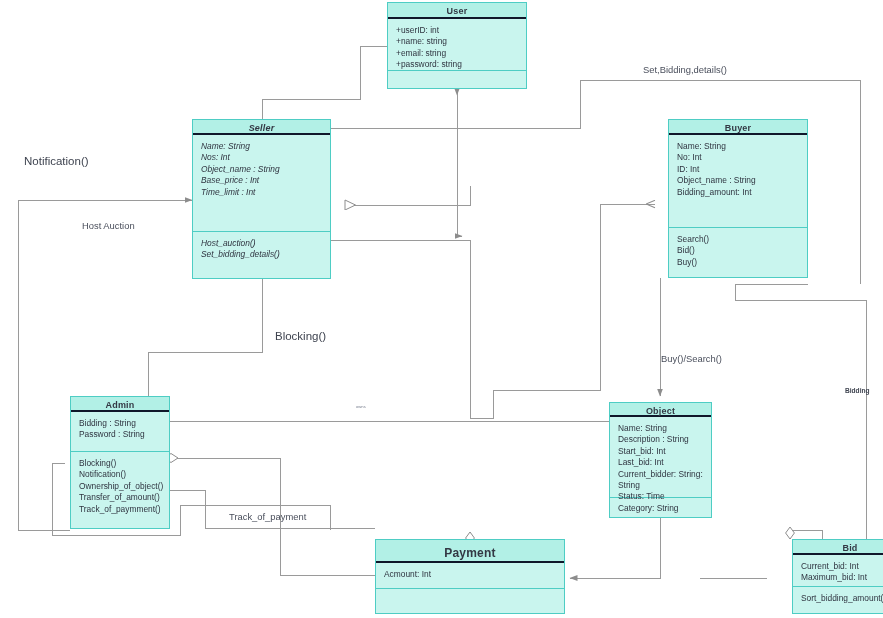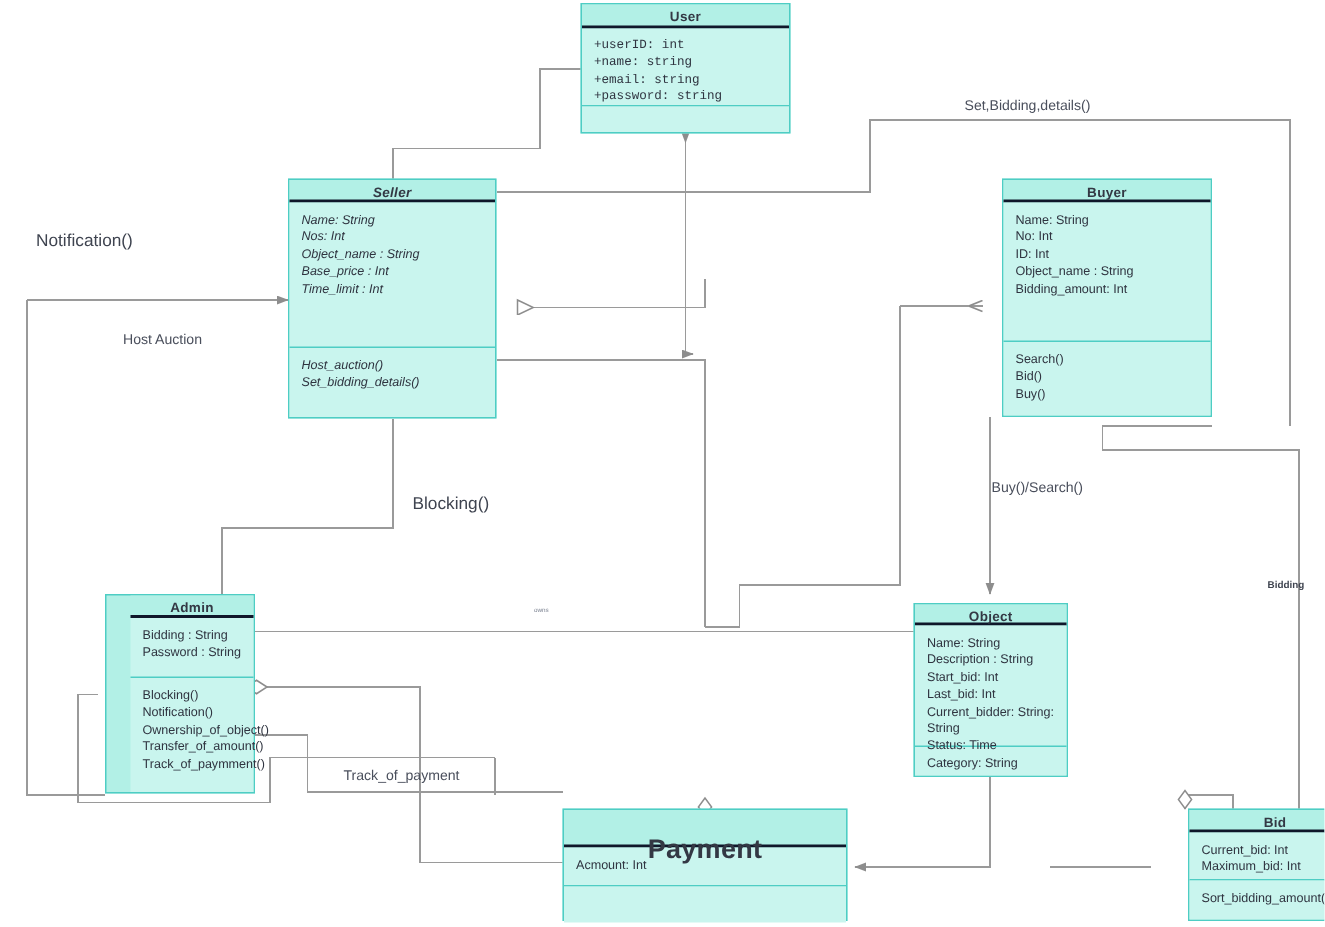--- a/index.html
+++ b/index.html
@@ -37,22 +37,22 @@
     text-align: center;
     font-size: 9px;
     font-weight: bold;
     color: #333844;
     background: #b2f0e6;
     border-bottom: 2px solid #0f172a;
     padding: 3px 2px 4px 2px;
     letter-spacing: .2px;
   }
   .cls-title.big {
-    font-size: 18px;
-    padding: 16px 2px 7px 2px;
+    font-size: 12px;
+    padding: 6px 2px 7px 2px;
   }
   .cls-attrs, .cls-ops {
     box-sizing: border-box;
     font-size: 8.4px;
     line-height: 11.4px;
     color: #2f3440;
     background: #c9f5ee;
     padding: 6px 7px 6px 8px;
     white-space: pre-line;
   }
@@ -147,21 +147,21 @@
       <path d="M330,505 L330,530"></path>
 
       <path d="M170,490 L205,490 L205,528 L375,528"></path>
     </g>
 
     <path d="M178,458 L171,453.5 L164,458 L171,462.5 Z" fill="#ffffff" stroke="#8d8d8d" stroke-width="1"></path>
   </svg>
 
   <div class="umlclass" id="box-user" style="left: 387px; top: 2px; width: 140px; height: 87px;">
     <div class="cls-title" style="height: 16px;">User</div>
-    <div class="cls-attrs" style="height: 52px; font-family: Liberation Mono, monospace;">+userID: int
+    <div class="cls-attrs" style="height: 52px;">+userID: int
 +name: string
 +email: string
 +password: string</div>
     <div class="cls-ops" style="height: 17px;"></div>
   </div>
 
   <div class="umlclass" id="box-seller" style="left: 192px; top: 119px; width: 139px; height: 160px; font-style: italic;">
     <div class="cls-title" style="height: 15px;">Seller</div>
     <div class="cls-attrs" style="height: 97px;">Name:  String
 Nos: Int
@@ -177,21 +177,21 @@
     <div class="cls-attrs" style="height: 93px;">Name: String
 No: Int
 ID: Int
 Object_name : String
 Bidding_amount: Int</div>
     <div class="cls-ops" style="height: 49px;">Search()
 Bid()
 Buy()</div>
   </div>
 
-  <div class="umlclass" id="box-admin" style="left: 70px; top: 396px; width: 100px; height: 133px; padding-left: 16px;">
+  <div class="umlclass" id="box-admin" style="left: 70px; top: 396px; width: 100px; height: 133px;">
     <div class="cls-title" style="height: 15px;">Admin</div>
     <div class="cls-attrs" style="height: 40px;"> Bidding : String
 Password : String</div>
     <div class="cls-ops" style="height: 76px;">Blocking()
 Notification()
 Ownership_of_object()
 Transfer_of_amount()
 Track_of_paymment()</div>
   </div>
 
@@ -218,18 +218,18 @@
     <div class="cls-title" style="height: 15px;">Bid</div>
     <div class="cls-attrs" style="height: 32px;">Current_bid: Int
 Maximum_bid: Int</div>
     <div class="cls-ops" style="height: 26px;">Sort_bidding_amount()</div>
   </div>
 
   <div class="edge-label lg" style="left: 24px; top: 155px;">Notification()</div>
   <div class="edge-label" style="left: 82px; top: 220px;">Host Auction</div>
   <div class="edge-label" style="left: 643px; top: 64px;">Set,Bidding,details()</div>
   <div class="edge-label lg" style="left: 275px; top: 330px;">Blocking()</div>
-  <div class="edge-label" style="left: 661px; top: 319px;">Buy()/Search()</div>
+  <div class="edge-label" style="left: 661px; top: 353px;">Buy()/Search()</div>
   <div class="edge-label bold-sm" style="left: 845px; top: 387px;">Bidding</div>
   <div class="edge-label" style="left: 229px; top: 511px;">Track_of_payment</div>
   <div class="edge-label tiny" style="left: 355px; top: 404px;">owns</div>
 
 </div>
 
 </body></html>

